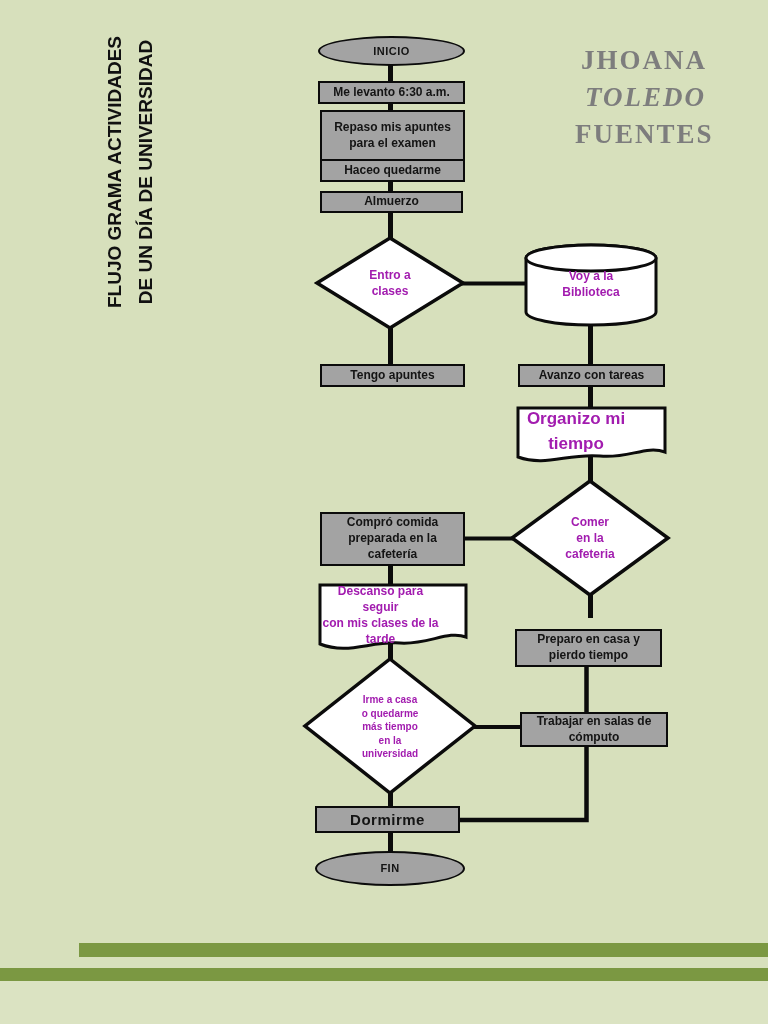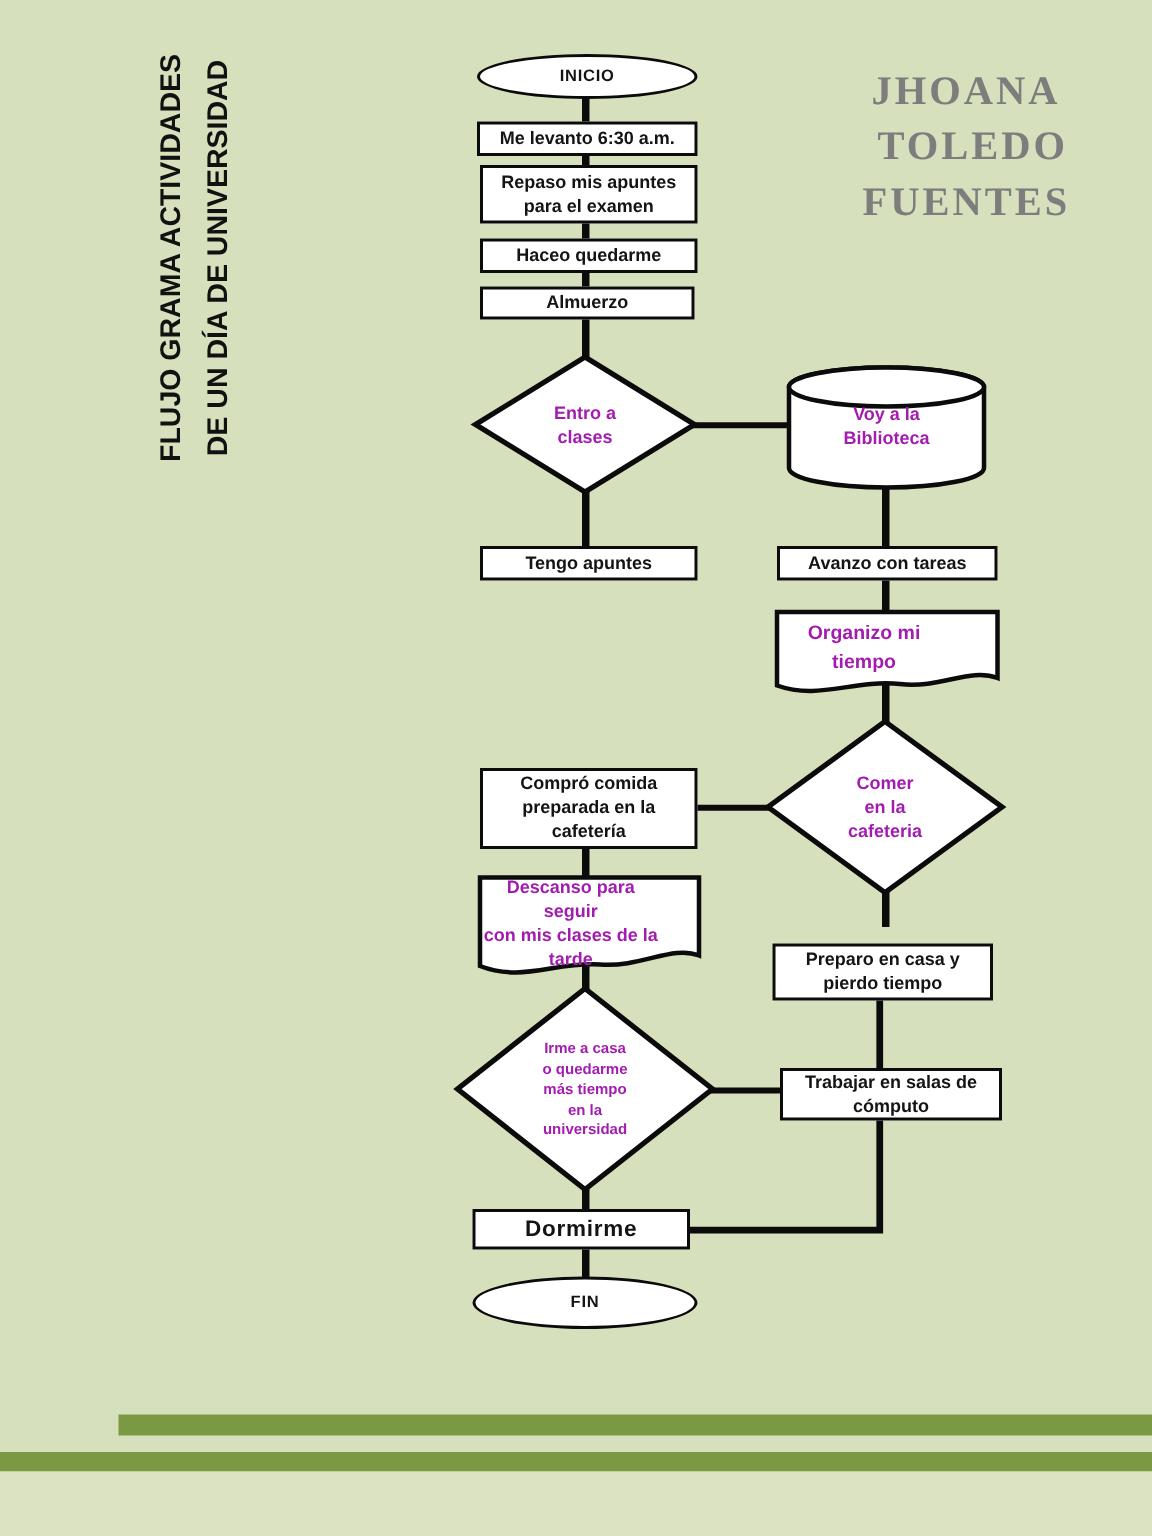--- a/index.html
+++ b/index.html
@@ -19,55 +19,55 @@
     text-align:center;white-space:nowrap;letter-spacing:0;
   }
 
   
   .author{
     position:absolute;left:575px;top:42px;
     font-family:"Liberation Serif",serif;font-weight:bold;
     font-size:27px;line-height:37px;letter-spacing:2px;color:#7d7d7d;
   }
   .author .in1{padding-left:6px;}
-  .author .in2{padding-left:10px;}
+  .author .in2{padding-left:10px;font-style:italic;}
 
   
   .shapes{position:absolute;left:0;top:0;z-index:1;}
 
   
   .node{
-    position:absolute;z-index:2;background:#ffffff;border:2.5px solid #0b0b0b;
+    position:absolute;z-index:2;background:#a3a3a3;border:2.5px solid #0b0b0b;
     display:flex;align-items:center;justify-content:center;text-align:center;
     font-weight:bold;font-size:12px;line-height:1.32;color:#141414;
     white-space:pre-line;box-sizing:border-box;
   }
   .oval{border-radius:50%;font-size:11px;letter-spacing:.5px;}
   .label{
     position:absolute;z-index:3;display:flex;align-items:center;justify-content:center;
     text-align:center;font-weight:bold;font-size:12px;line-height:1.35;color:#a21caf;
     white-space:pre-line;
   }
 
   .n-inicio{left:318px;top:36px;width:147px;height:30px;}
   .n-wake{left:318px;top:81px;width:147px;height:23px;}
-  .n-review{left:320px;top:110px;width:145px;height:39px;}
+  .n-review{left:320px;top:110px;width:145px;height:51px;}
   .n-hygiene{left:320px;top:159px;width:145px;height:23px;}
   .n-lunch{left:320px;top:191px;width:143px;height:22px;}
   .n-notes{left:320px;top:364px;width:145px;height:23px;}
   .n-tasks{left:518px;top:364px;width:147px;height:23px;}
   .n-buyfood{left:320px;top:512px;width:145px;height:54px;}
   .n-prepare{left:515px;top:613px;width:147px;height:38px;margin-top:16px;}
   .n-computer{left:520px;top:712px;width:148px;height:35px;}
   .n-sleep{left:315px;top:806px;width:145px;height:27px;font-size:15px;letter-spacing:.5px;}
   .n-fin{left:315px;top:851px;width:150px;height:35px;}
 
   .l-classes{left:350px;top:258px;width:80px;height:50px;}
   .l-library{left:526px;top:262px;width:130px;height:44px;}
-  .l-organize{left:518px;top:410px;width:116px;height:42px;font-size:13px;line-height:1.5;}
+  .l-organize{left:518px;top:410px;width:116px;height:42px;font-size:17px;line-height:1.5;}
   .l-eat{left:520px;top:503px;width:140px;height:70px;}
   .l-rest{left:320px;top:589px;width:121px;height:52px;}
   .l-stay{left:330px;top:686px;width:120px;height:82px;font-size:10px;line-height:1.35;}
 </style>
 </head>
 <body>
 
 <div class="page" style="background: rgb(215, 224, 188);">
 
   <div class="side-title">

